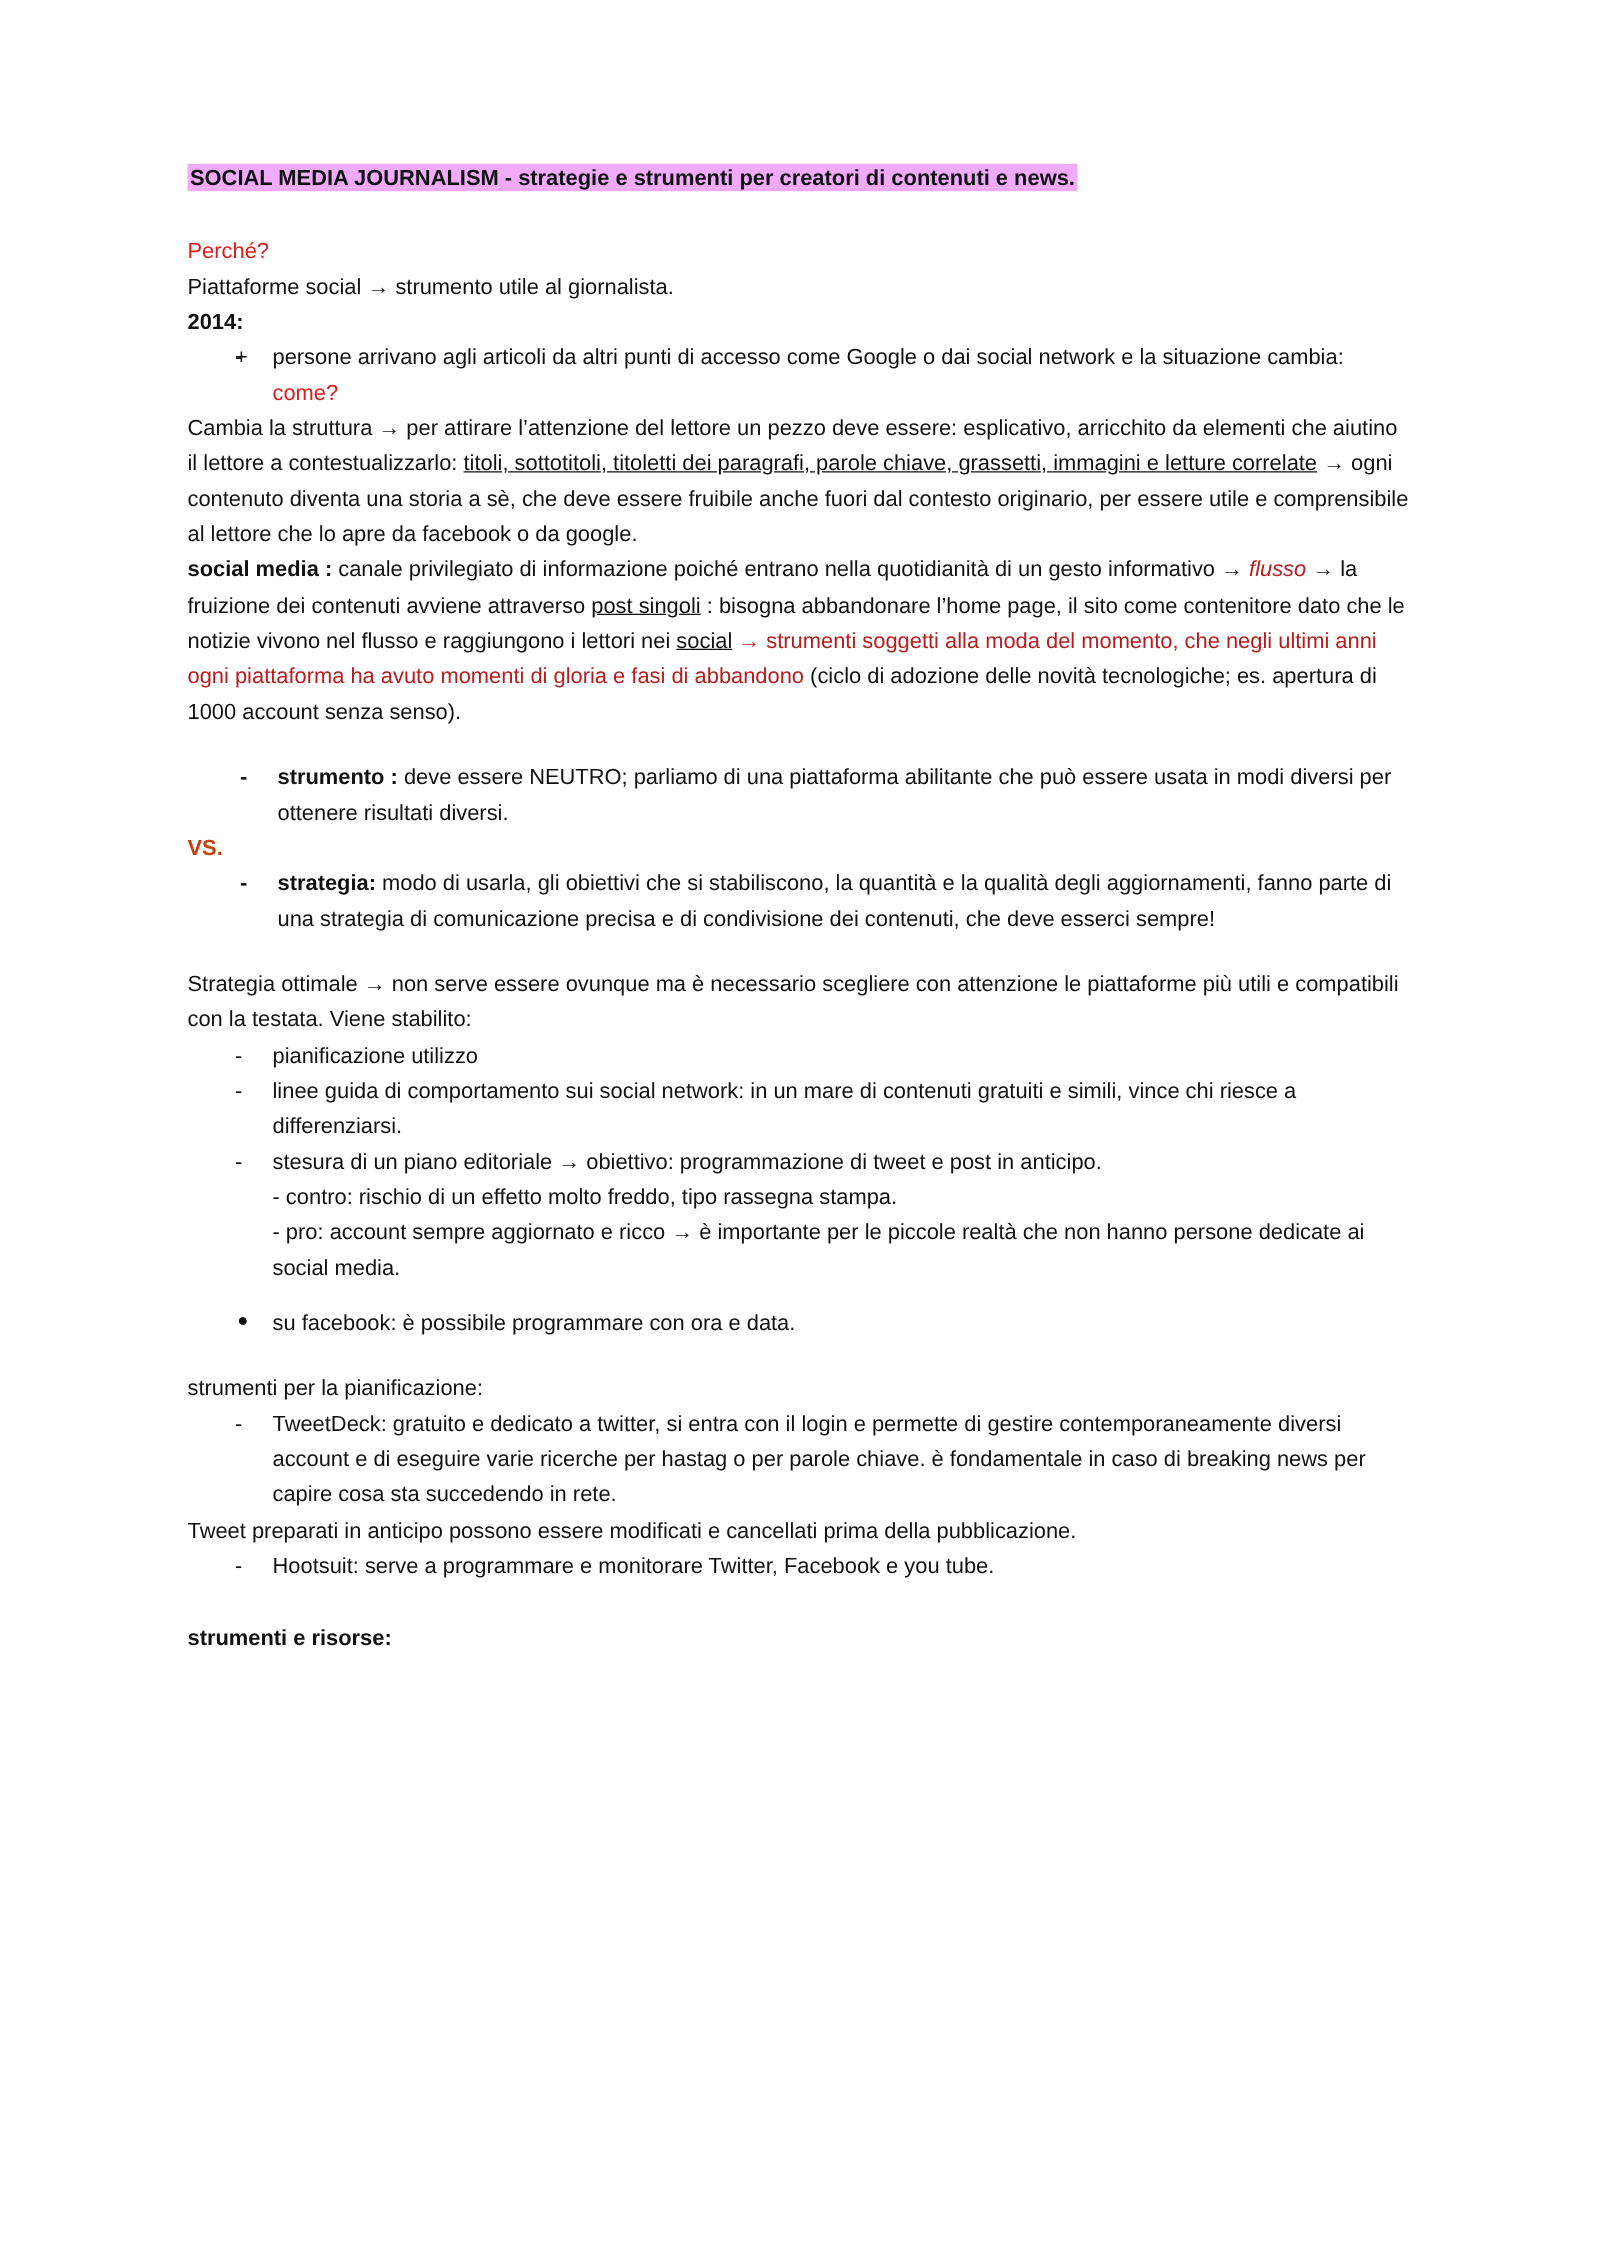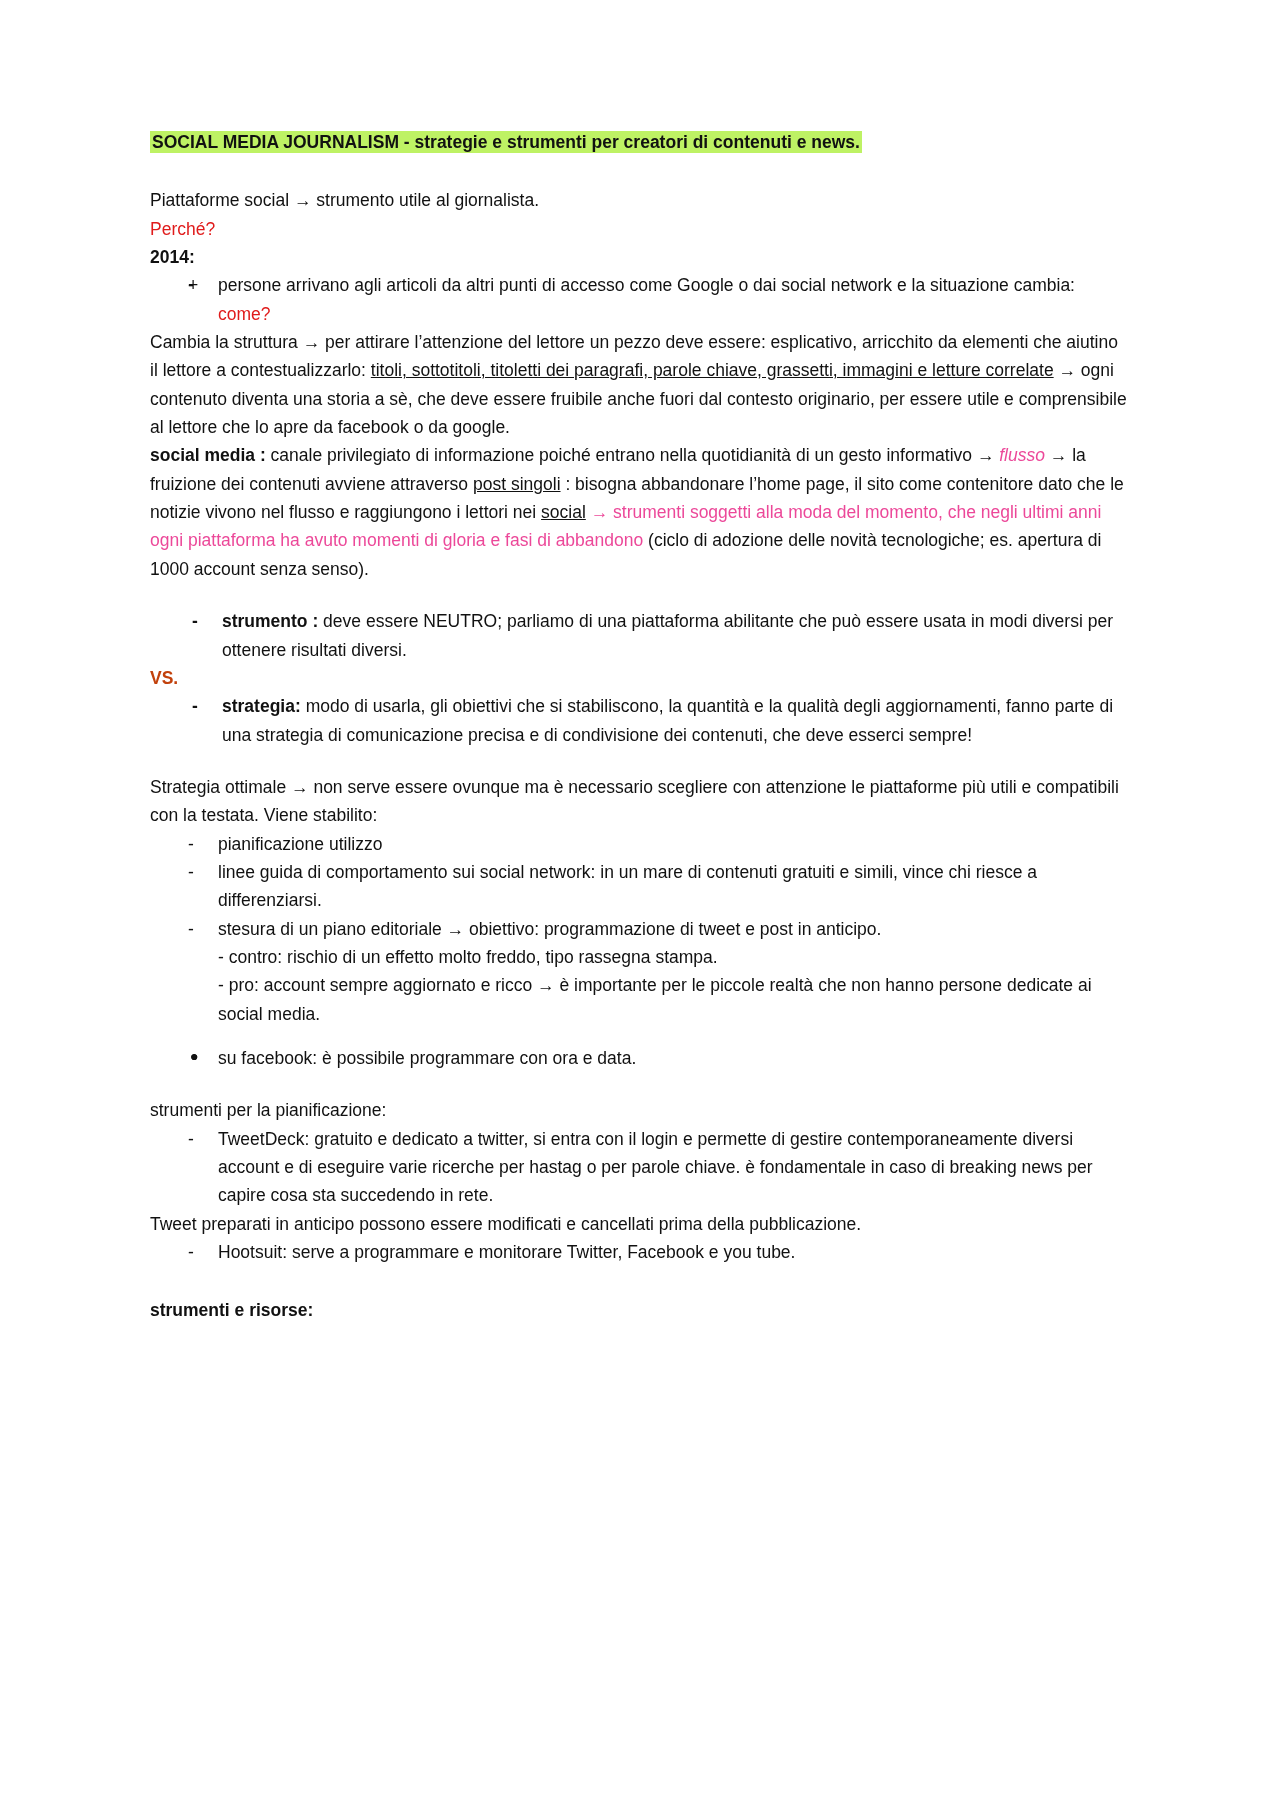--- a/index.html
+++ b/index.html
@@ -22,29 +22,29 @@
   }
   .doc {
     font-size: 17.5px;
     line-height: 1.62;
     color: #111111;
   }
   .title-line {
     margin-bottom: 30px;
   }
   .hl {
-    background: #bef264;
+    background: #f0abfc;
     padding: 1px 2px;
     text-align: center;
   }
   .b { font-weight: bold; }
   .i { font-style: italic; }
   .u { text-decoration: underline; }
   .red { color: #e01b1b; }
-  .pink { color: #ec4899; }
+  .pink { color: #b91c1c; }
   p.para {
     margin: 0 0 0 0;
   }
   .blk { margin-bottom: 22px; }
   .tight { margin-bottom: 0; }
   ul.list {
     list-style: none;
     margin: 0;
     padding: 0 0 0 0;
   }
@@ -81,22 +81,22 @@
 </head>
 <body>
 
 <div class="page">
   <div class="doc">
 
     <div class="title-line">
       <span class="hl"><span class="b">SOCIAL MEDIA JOURNALISM</span><span class="b"> - strategie e strumenti per creatori di contenuti e news.</span></span>
     </div>
 
+    <p class="para tight red">Perché?</p>
     <p class="para tight">Piattaforme social → strumento utile al giornalista.</p>
-    <p class="para tight red">Perché?</p>
     <p class="para tight b">2014:</p>
 
     <ul class="list">
       <li>
         <span class="mk">-</span>
       </li>
       <li>
         <span class="mk">+</span>
         <span>persone arrivano agli articoli da altri punti di accesso come Google o dai social network e la situazione cambia: </span><span class="red">come?</span>
       </li>

